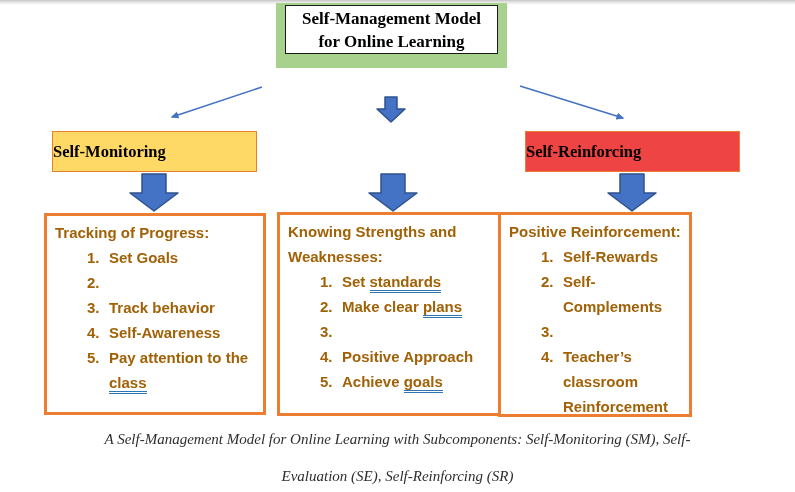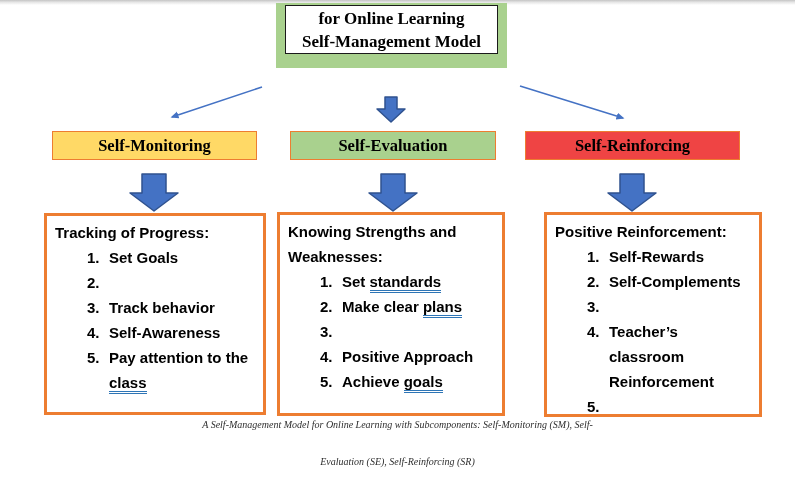--- a/index.html
+++ b/index.html
@@ -20,45 +20,45 @@
   }
   .title-inner{
     position:absolute;left:9px;top:2px;width:213px;height:49px;
     background:#ffffff;border:1px solid #1a1a1a;
     display:flex;flex-direction:column;justify-content:center;align-items:center;
     font-family:"Liberation Serif",serif;font-weight:bold;font-size:17px;line-height:23px;
     color:#000;text-align:center;
   }
 
   .cat{
-    position:absolute;height:29px;border:1.5px solid #ED7D31;
-    display:flex;align-items:center;justify-content:center;
+    position:absolute;height:41px;border:1.5px solid #ED7D31;
+    display:flex;align-items:center;justify-content:flex-start;
     font-family:"Liberation Serif",serif;font-weight:bold;font-size:16.5px;color:#000;
   }
   .cat-1{left:52px;top:131px;width:205px;}
   .cat-2{left:290px;top:131px;width:206px;}
   .cat-3{left:525px;top:131px;width:215px;}
 
   .panel{
     position:absolute;background:#ffffff;border:3px solid #ED7D31;
-    padding:4px 6px 0 8px;color:#000000;
+    padding:4px 6px 0 8px;color:#a16207;
     font-size:15px;font-weight:bold;line-height:25px;overflow:hidden;
   }
   .panel-1{left:44px;top:213px;width:222px;height:202px;}
   .panel-2{left:277px;top:212px;width:228px;height:204px;}
-  .panel-3{left:544px;top:212px;width:218px;height:205px;}
+  .panel-3{left:498px;top:212px;width:194px;height:205px;}
   .panel .heading{line-height:25px;}
   .li{display:flex;align-items:flex-start;}
   .li .num{flex:0 0 22px;margin-left:32px;}
   .li .txt{flex:1;}
   .du{border-bottom:3px double #2E75B6;}
 
   .caption{
     position:absolute;left:0;width:795px;text-align:center;
-    font-family:"Liberation Serif",serif;font-style:italic;font-size:10px;color:#2e2e2e;
+    font-family:"Liberation Serif",serif;font-style:italic;font-size:15px;color:#2e2e2e;margin-top:12px;
   }
   .caption-1{top:419px;}
   .caption-2{top:456px;}
 </style>
 </head>
 <body>
 
 <div class="page">
 
   <div class="top-edge"></div>
@@ -72,30 +72,27 @@
     <line x1="262" y1="87" x2="172" y2="117" stroke="#4472C4" stroke-width="1.6" marker-end="url(#ah)"></line>
     <line x1="520" y1="86" x2="623" y2="118" stroke="#4472C4" stroke-width="1.6" marker-end="url(#ah)"></line>
     <polygon points="385,97 397,97 397,109 405,109 391,122 377,109 385,109" fill="#4472C4" stroke="#2F528F" stroke-width="1.5" stroke-linejoin="round"></polygon>
     <polygon points="142,174 166,174 166,193 178,193 154,211 130,193 142,193" fill="#4472C4" stroke="#2F528F" stroke-width="1.5" stroke-linejoin="round"></polygon>
     <polygon points="381,174 405,174 405,193 417,193 393,211 369,193 381,193" fill="#4472C4" stroke="#2F528F" stroke-width="1.5" stroke-linejoin="round"></polygon>
     <polygon points="620,174 644,174 644,193 656,193 632,211 608,193 620,193" fill="#4472C4" stroke="#2F528F" stroke-width="1.5" stroke-linejoin="round"></polygon>
   </svg>
 
   <div class="title-box" style="background: rgb(169, 209, 142);">
     <div class="title-inner">
+      <div>Self-Management Model</div>
       <div>for Online Learning</div>
-      <div>Self-Management Model</div>
     </div>
   </div>
 
   <div class="cat cat-1" style="background: rgb(255, 217, 102);">
     <span>Self-Monitoring</span>
-  </div>
-  <div class="cat cat-2" style="background: rgb(169, 209, 142);">
-    <span>Self-Evaluation</span>
   </div>
   <div class="cat cat-3" style="background: #ef4444;">
     <span>Self-Reinforcing</span>
   </div>
 
   <div class="panel panel-1">
     <div class="heading">Tracking of Progress:</div>
     <div class="li">
       <span class="num">1.</span>
       <span class="txt"><span>Set Goals</span><span class="du"></span><span></span></span>

